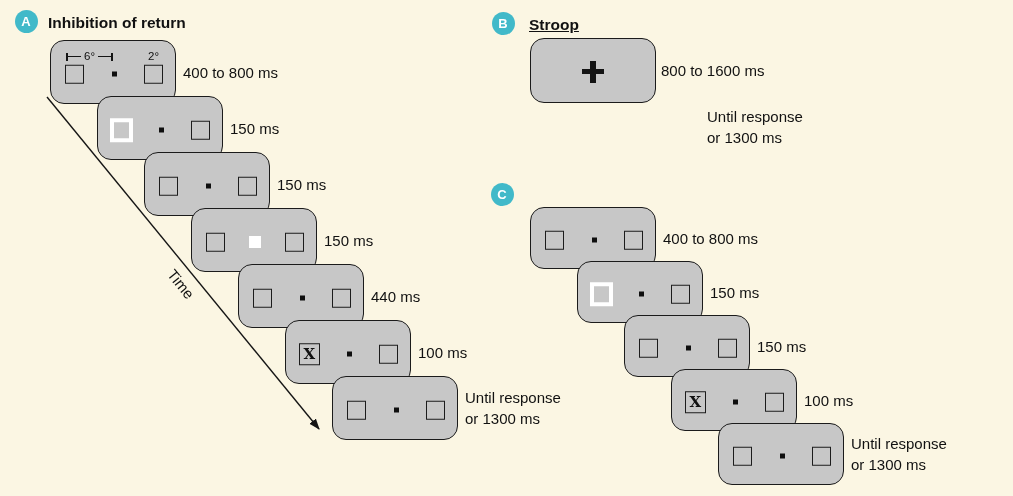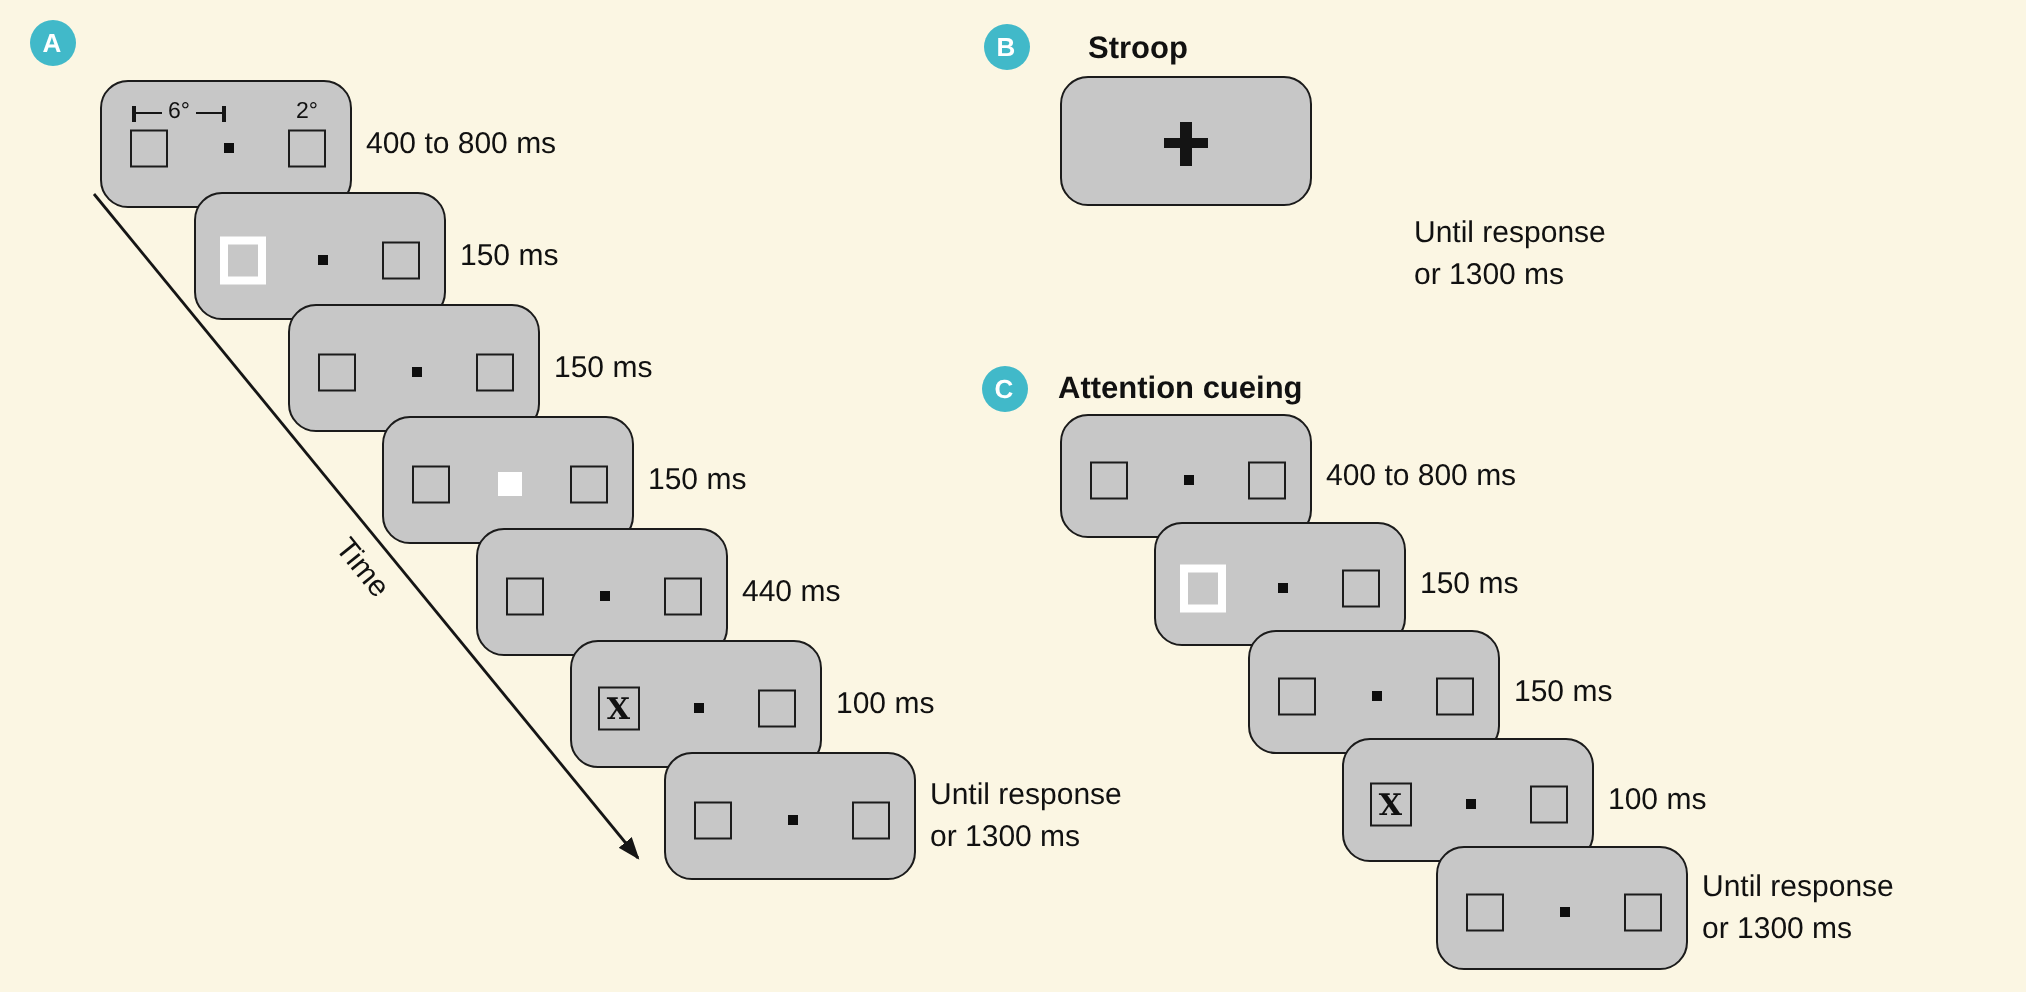--- a/index.html
+++ b/index.html
@@ -97,20 +97,21 @@
     <defs>
       <marker id="ah" markerWidth="10" markerHeight="8" refX="7.2" refY="3" orient="auto" markerUnits="strokeWidth">
         <path d="M0,0 L8,3 L0,6 Z" fill="#151515"></path>
       </marker>
     </defs>
     <line x1="47" y1="97" x2="319" y2="429" stroke="#151515" stroke-width="1.4" marker-end="url(#ah)"></line>
   </svg>
   <div class="time-label">Time</div>
 
   <div class="badge" style="left: 14.5px; top: 9.5px; background-color: rgb(65, 185, 201);">A</div>
+  <div class="panel-title" style="left:48px;top:14px;">Inhibition of return</div>
 
   <div class="screen" style="left:50px;top:40px;width:126px;height:64px;">
     <div class="bracket">
       <span class="tick"></span>
       <span class="hline"></span>
       <span class="deg">6°</span>
       <span class="hline"></span>
       <span class="tick"></span>
     </div>
     <div class="boxsize-deg">2°</div>
@@ -171,36 +172,38 @@
     <div class="sq sq-left"></div>
     <div class="dot"></div>
     <div class="sq sq-right"></div>
   </div>
   <div class="lbl" style="left:465px;top:408px;">
     <span>Until response</span>
     <span>or 1300 ms</span>
   </div>
 
   <div class="badge" style="left: 491.5px; top: 11.5px; background-color: rgb(65, 185, 201);">B</div>
-  <div class="panel-title" style="left:544px;top:16px;">Stroop</div>
+  <div class="panel-title" style="left:529px;top:16px;text-decoration:underline;">Stroop</div>
 
   <div class="screen" style="left:530px;top:38px;width:126px;height:65px;">
     <div class="cross">
       <div class="h"></div>
       <div class="v"></div>
     </div>
   </div>
+  <div class="lbl" style="left:661px;top:70px;">
+    <span>800 to 1600 ms</span>
+  </div>
 
   <div class="lbl" style="left:707px;top:127px;">
     <span>Until response</span>
     <span>or 1300 ms</span>
   </div>
 
   <div class="badge" style="left: 490.5px; top: 182.5px; background-color: rgb(65, 185, 201);">C</div>
-  <div class="panel-title" style="left:529px;top:186px;">Attention cueing</div>
 
   <div class="screen" style="left:530px;top:207px;width:126px;height:62px;">
     <div class="sq sq-left"></div>
     <div class="dot"></div>
     <div class="sq sq-right"></div>
   </div>
   <div class="lbl" style="left:663px;top:238px;">
     <span>400 to 800 ms</span>
   </div>
 

